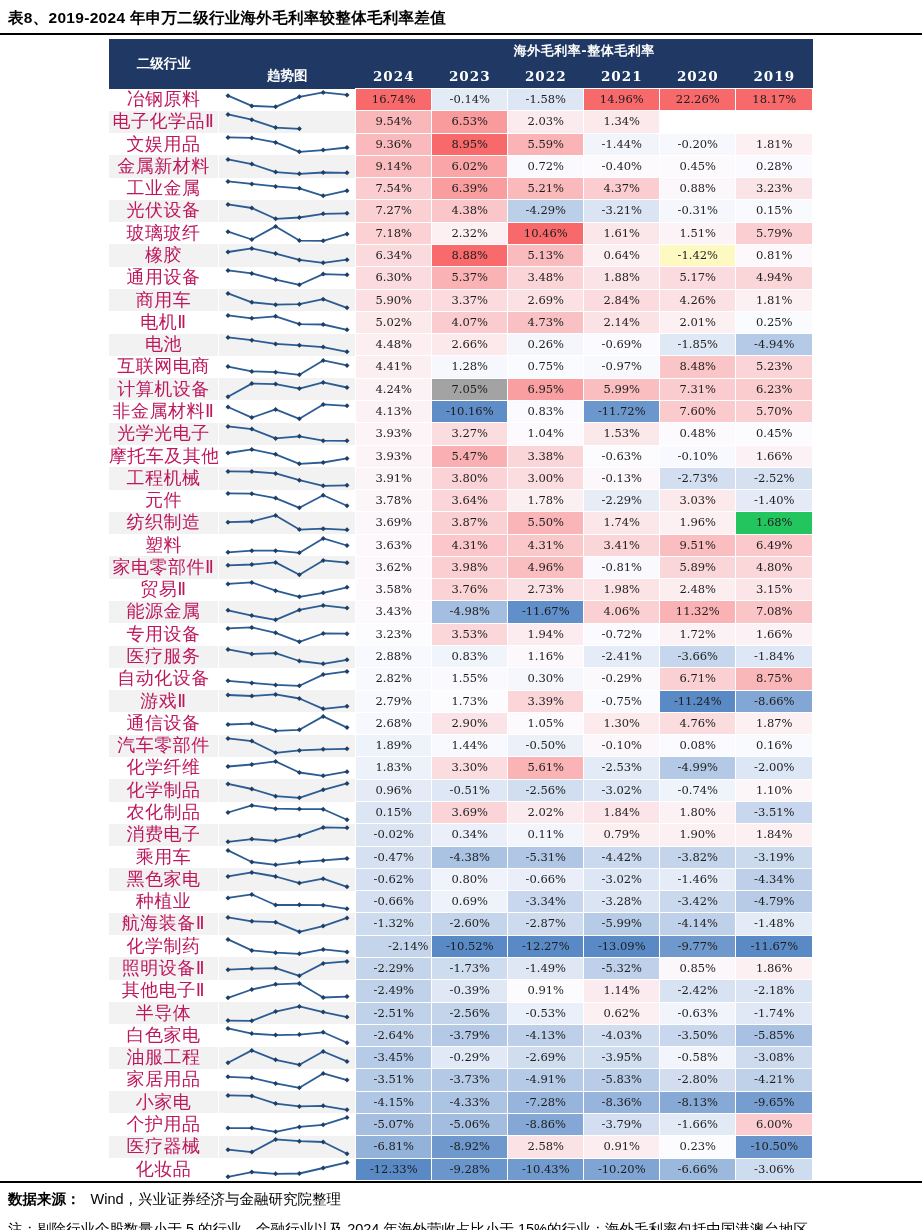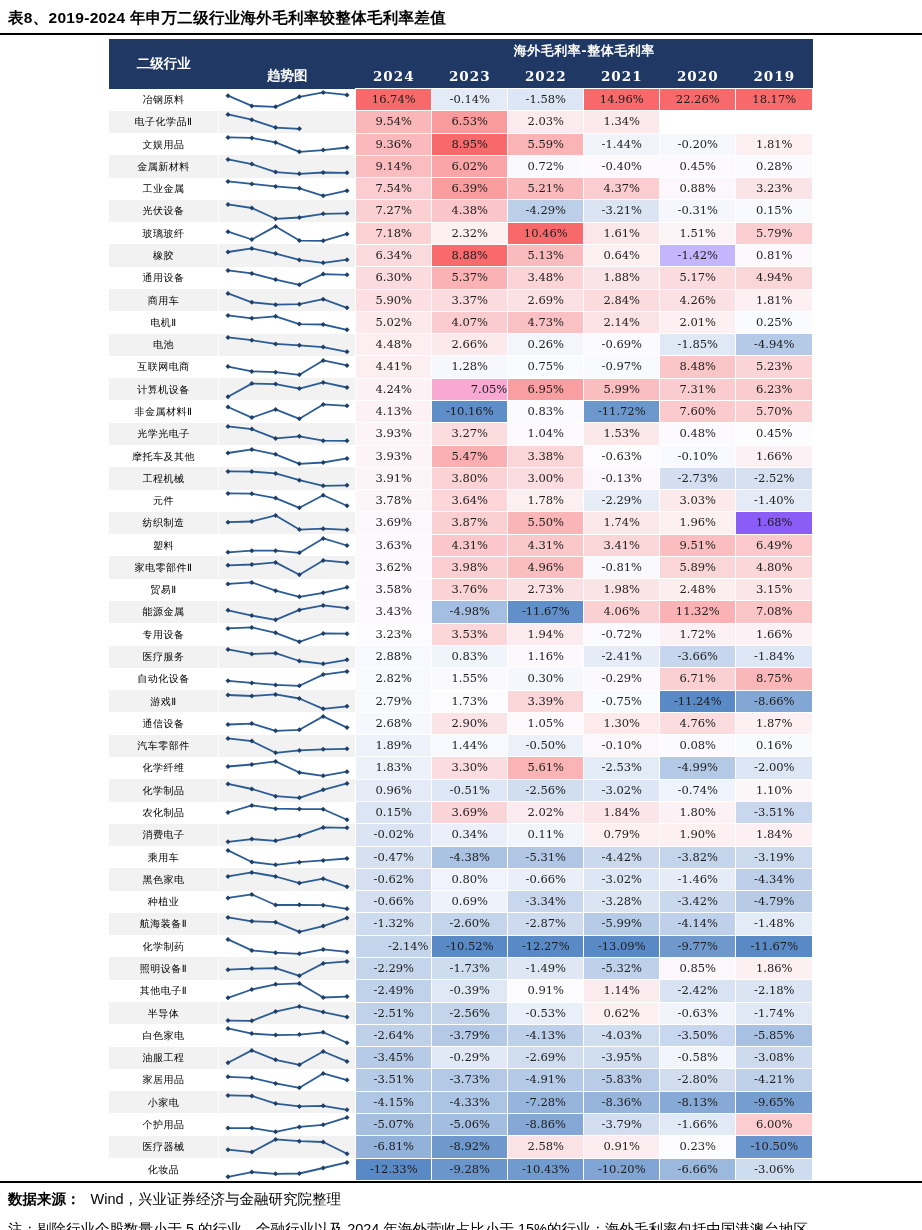--- a/index.html
+++ b/index.html
@@ -26,21 +26,21 @@
   .th-industry{font-size:13.5px;}
   .th-trend{font-size:13.5px;vertical-align:bottom;padding-bottom:4px;}
   .th-group{height:24px;font-size:13px;letter-spacing:.5px;}
   .th-year{height:25px;font-size:13.5px;letter-spacing:1px;}
   tbody td{
     padding:0;margin:0;text-align:center;vertical-align:middle;
     height:21.28px;line-height:21.28px;overflow:hidden;
   }
   td.name{
     font-family:Liberation Serif, serif;
-    font-size:10px;color:#000000;border-right:1px solid #fff;
+    font-size:18px;color:#be185d;border-right:1px solid #fff;
     letter-spacing:.5px;white-space:nowrap;
   }
   td.trend{padding:0;}
   td.trend svg{display:block;margin:0 auto;}
   td.val{
     font-family:"DejaVu Serif","Liberation Serif",serif;
     font-size:11.5px;color:#1c1c1c;border:1px solid #fff;
     white-space:nowrap;
   }
   .footer{padding:7px 8px 0 8px;font-size:14.5px;}
@@ -231,21 +231,21 @@
               <path d="M55.6 6.1L58.1 8.6L55.6 11.1L53.1 8.6Z" fill="#1F3F66"></path>
               <path d="M79.4 12.4L81.9 14.9L79.4 17.4L76.9 14.9Z" fill="#1F3F66"></path>
               <path d="M103.2 15.3L105.7 17.8L103.2 20.3L100.7 17.8Z" fill="#1F3F66"></path>
               <path d="M127.0 12.2L129.5 14.7L127.0 17.2L124.5 14.7Z" fill="#1F3F66"></path>
             </svg>
           </td>
           <td class="val" style="background: rgb(251, 218, 221);">6.34%</td>
           <td class="val" style="background: rgb(248, 106, 108);">8.88%</td>
           <td class="val" style="background: rgb(250, 187, 190);">5.13%</td>
           <td class="val" style="background: rgb(252, 240, 243);">0.64%</td>
-          <td class="val" style="background: #c4b5fd;">-1.42%</td>
+          <td class="val" style="background: #fef9c3;">-1.42%</td>
           <td class="val" style="background: rgb(252, 248, 251);">0.81%</td>
         </tr>
         <tr>
           <td class="name" style="background: rgb(255, 255, 255);">通用设备</td>
           <td class="trend" style="background: rgb(255, 255, 255);">
             <svg width="135" height="21" viewBox="0 0 135 21">
               <polyline points="8.0,3.4 31.8,6.4 55.6,12.6 79.4,17.8 103.2,7.1 127.0,7.8" fill="none" stroke="#2B5C94" stroke-width="1.8" stroke-linejoin="round" stroke-linecap="round"></polyline>
               <path d="M8.0 0.9L10.5 3.4L8.0 5.9L5.5 3.4Z" fill="#1F3F66"></path>
               <path d="M31.8 3.9L34.3 6.4L31.8 8.9L29.3 6.4Z" fill="#1F3F66"></path>
               <path d="M55.6 10.1L58.1 12.6L55.6 15.1L53.1 12.6Z" fill="#1F3F66"></path>
@@ -348,21 +348,21 @@
               <polyline points="8.0,17.8 31.8,4.6 55.6,5.1 79.4,9.6 103.2,3.4 127.0,8.5" fill="none" stroke="#2B5C94" stroke-width="1.8" stroke-linejoin="round" stroke-linecap="round"></polyline>
               <path d="M8.0 15.3L10.5 17.8L8.0 20.3L5.5 17.8Z" fill="#1F3F66"></path>
               <path d="M31.8 2.1L34.3 4.6L31.8 7.1L29.3 4.6Z" fill="#1F3F66"></path>
               <path d="M55.6 2.6L58.1 5.1L55.6 7.6L53.1 5.1Z" fill="#1F3F66"></path>
               <path d="M79.4 7.1L81.9 9.6L79.4 12.1L76.9 9.6Z" fill="#1F3F66"></path>
               <path d="M103.2 0.9L105.7 3.4L103.2 5.9L100.7 3.4Z" fill="#1F3F66"></path>
               <path d="M127.0 6.0L129.5 8.5L127.0 11.0L124.5 8.5Z" fill="#1F3F66"></path>
             </svg>
           </td>
           <td class="val" style="background: rgb(252, 241, 244);">4.24%</td>
-          <td class="val" style="background: #f9a8d4; text-align: right;">7.05%</td>
+          <td class="val" style="background: #a3a3a3;">7.05%</td>
           <td class="val" style="background: rgb(249, 159, 161);">6.95%</td>
           <td class="val" style="background: rgb(250, 190, 192);">5.99%</td>
           <td class="val" style="background: rgb(251, 204, 207);">7.31%</td>
           <td class="val" style="background: rgb(251, 204, 206);">6.23%</td>
         </tr>
         <tr>
           <td class="name" style="background: rgb(255, 255, 255);">非金属材料Ⅱ</td>
           <td class="trend" style="background: rgb(255, 255, 255);">
             <svg width="135" height="21" viewBox="0 0 135 21">
               <polyline points="8.0,6.0 31.8,16.6 55.6,8.4 79.4,17.8 103.2,3.4 127.0,4.8" fill="none" stroke="#2B5C94" stroke-width="1.8" stroke-linejoin="round" stroke-linecap="round"></polyline>
@@ -472,21 +472,21 @@
               <path d="M79.4 15.1L81.9 17.6L79.4 20.1L76.9 17.6Z" fill="#1F3F66"></path>
               <path d="M103.2 14.2L105.7 16.7L103.2 19.2L100.7 16.7Z" fill="#1F3F66"></path>
               <path d="M127.0 15.3L129.5 17.8L127.0 20.3L124.5 17.8Z" fill="#1F3F66"></path>
             </svg>
           </td>
           <td class="val" style="background: rgb(252, 247, 250);">3.69%</td>
           <td class="val" style="background: rgb(251, 208, 211);">3.87%</td>
           <td class="val" style="background: rgb(250, 181, 184);">5.50%</td>
           <td class="val" style="background: rgb(251, 230, 233);">1.74%</td>
           <td class="val" style="background: rgb(252, 240, 243);">1.96%</td>
-          <td class="val" style="background: #8b5cf6;">1.68%</td>
+          <td class="val" style="background: #22c55e;">1.68%</td>
         </tr>
         <tr>
           <td class="name" style="background: rgb(255, 255, 255);">塑料</td>
           <td class="trend" style="background: rgb(255, 255, 255);">
             <svg width="135" height="21" viewBox="0 0 135 21">
               <polyline points="8.0,17.3 31.8,15.7 55.6,15.7 79.4,17.8 103.2,3.4 127.0,10.5" fill="none" stroke="#2B5C94" stroke-width="1.8" stroke-linejoin="round" stroke-linecap="round"></polyline>
               <path d="M8.0 14.8L10.5 17.3L8.0 19.8L5.5 17.3Z" fill="#1F3F66"></path>
               <path d="M31.8 13.2L34.3 15.7L31.8 18.2L29.3 15.7Z" fill="#1F3F66"></path>
               <path d="M55.6 13.2L58.1 15.7L55.6 18.2L53.1 15.7Z" fill="#1F3F66"></path>
               <path d="M79.4 15.3L81.9 17.8L79.4 20.3L76.9 17.8Z" fill="#1F3F66"></path>

